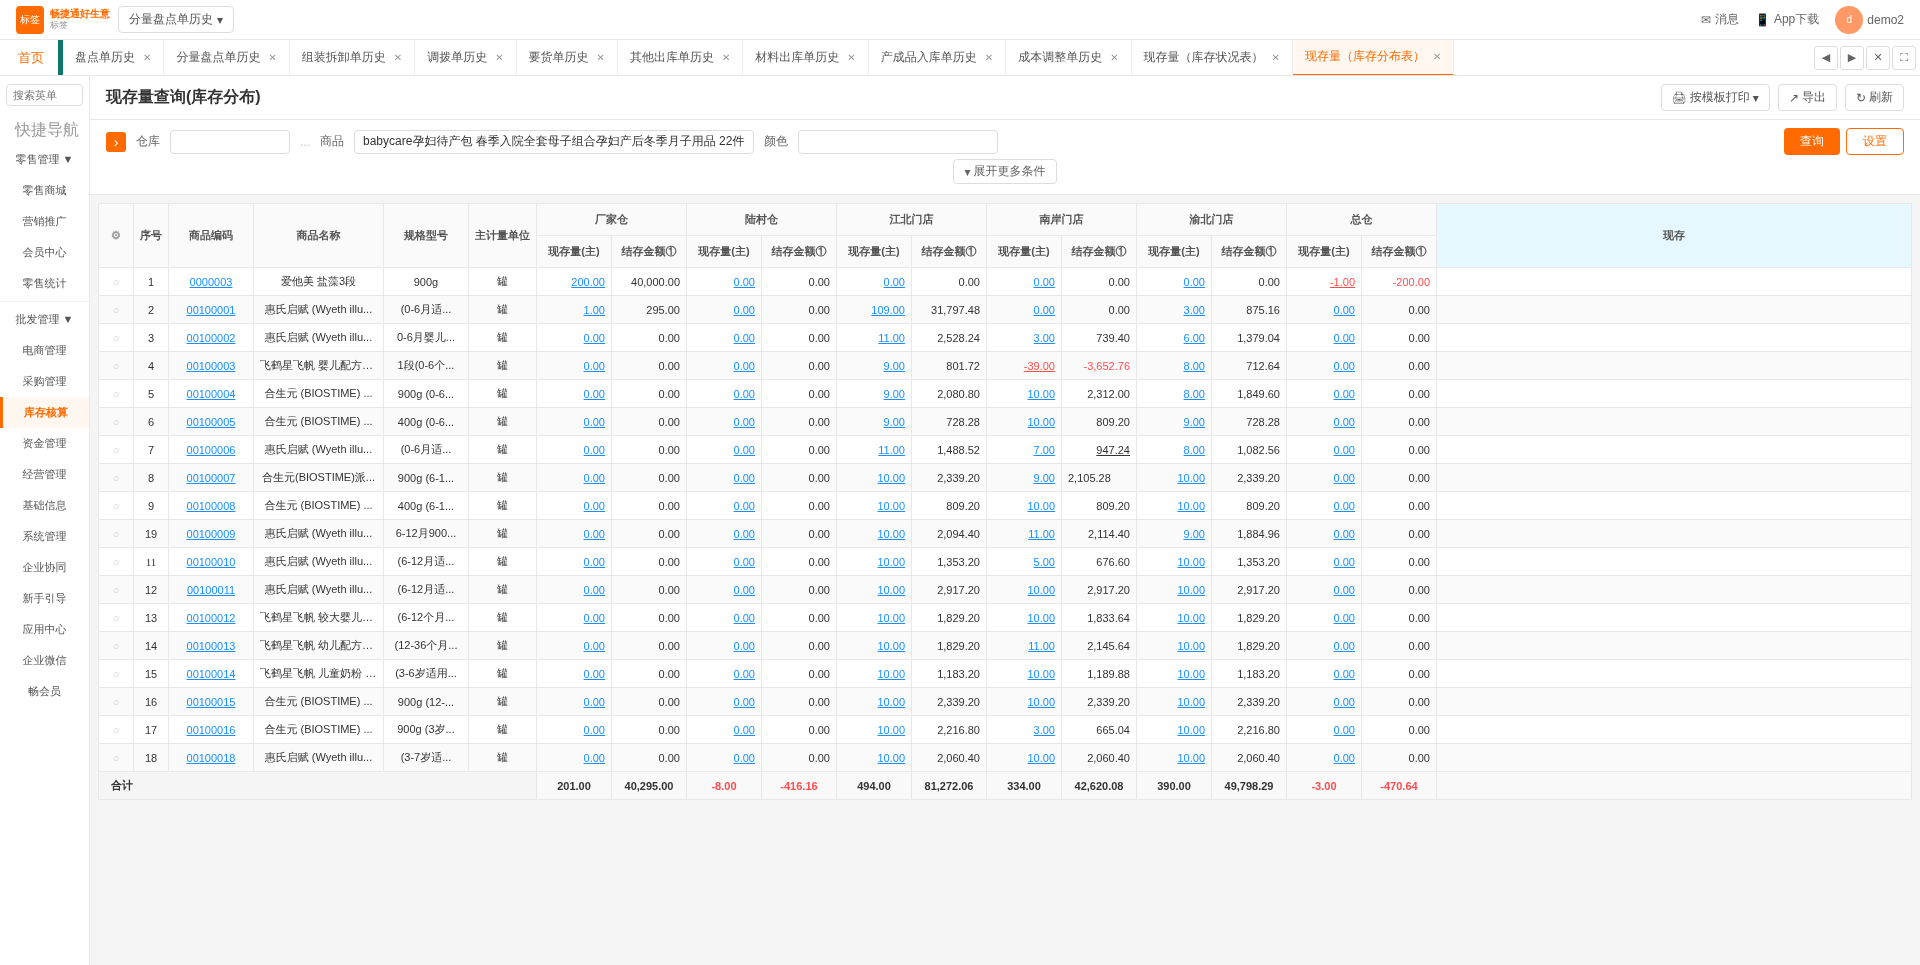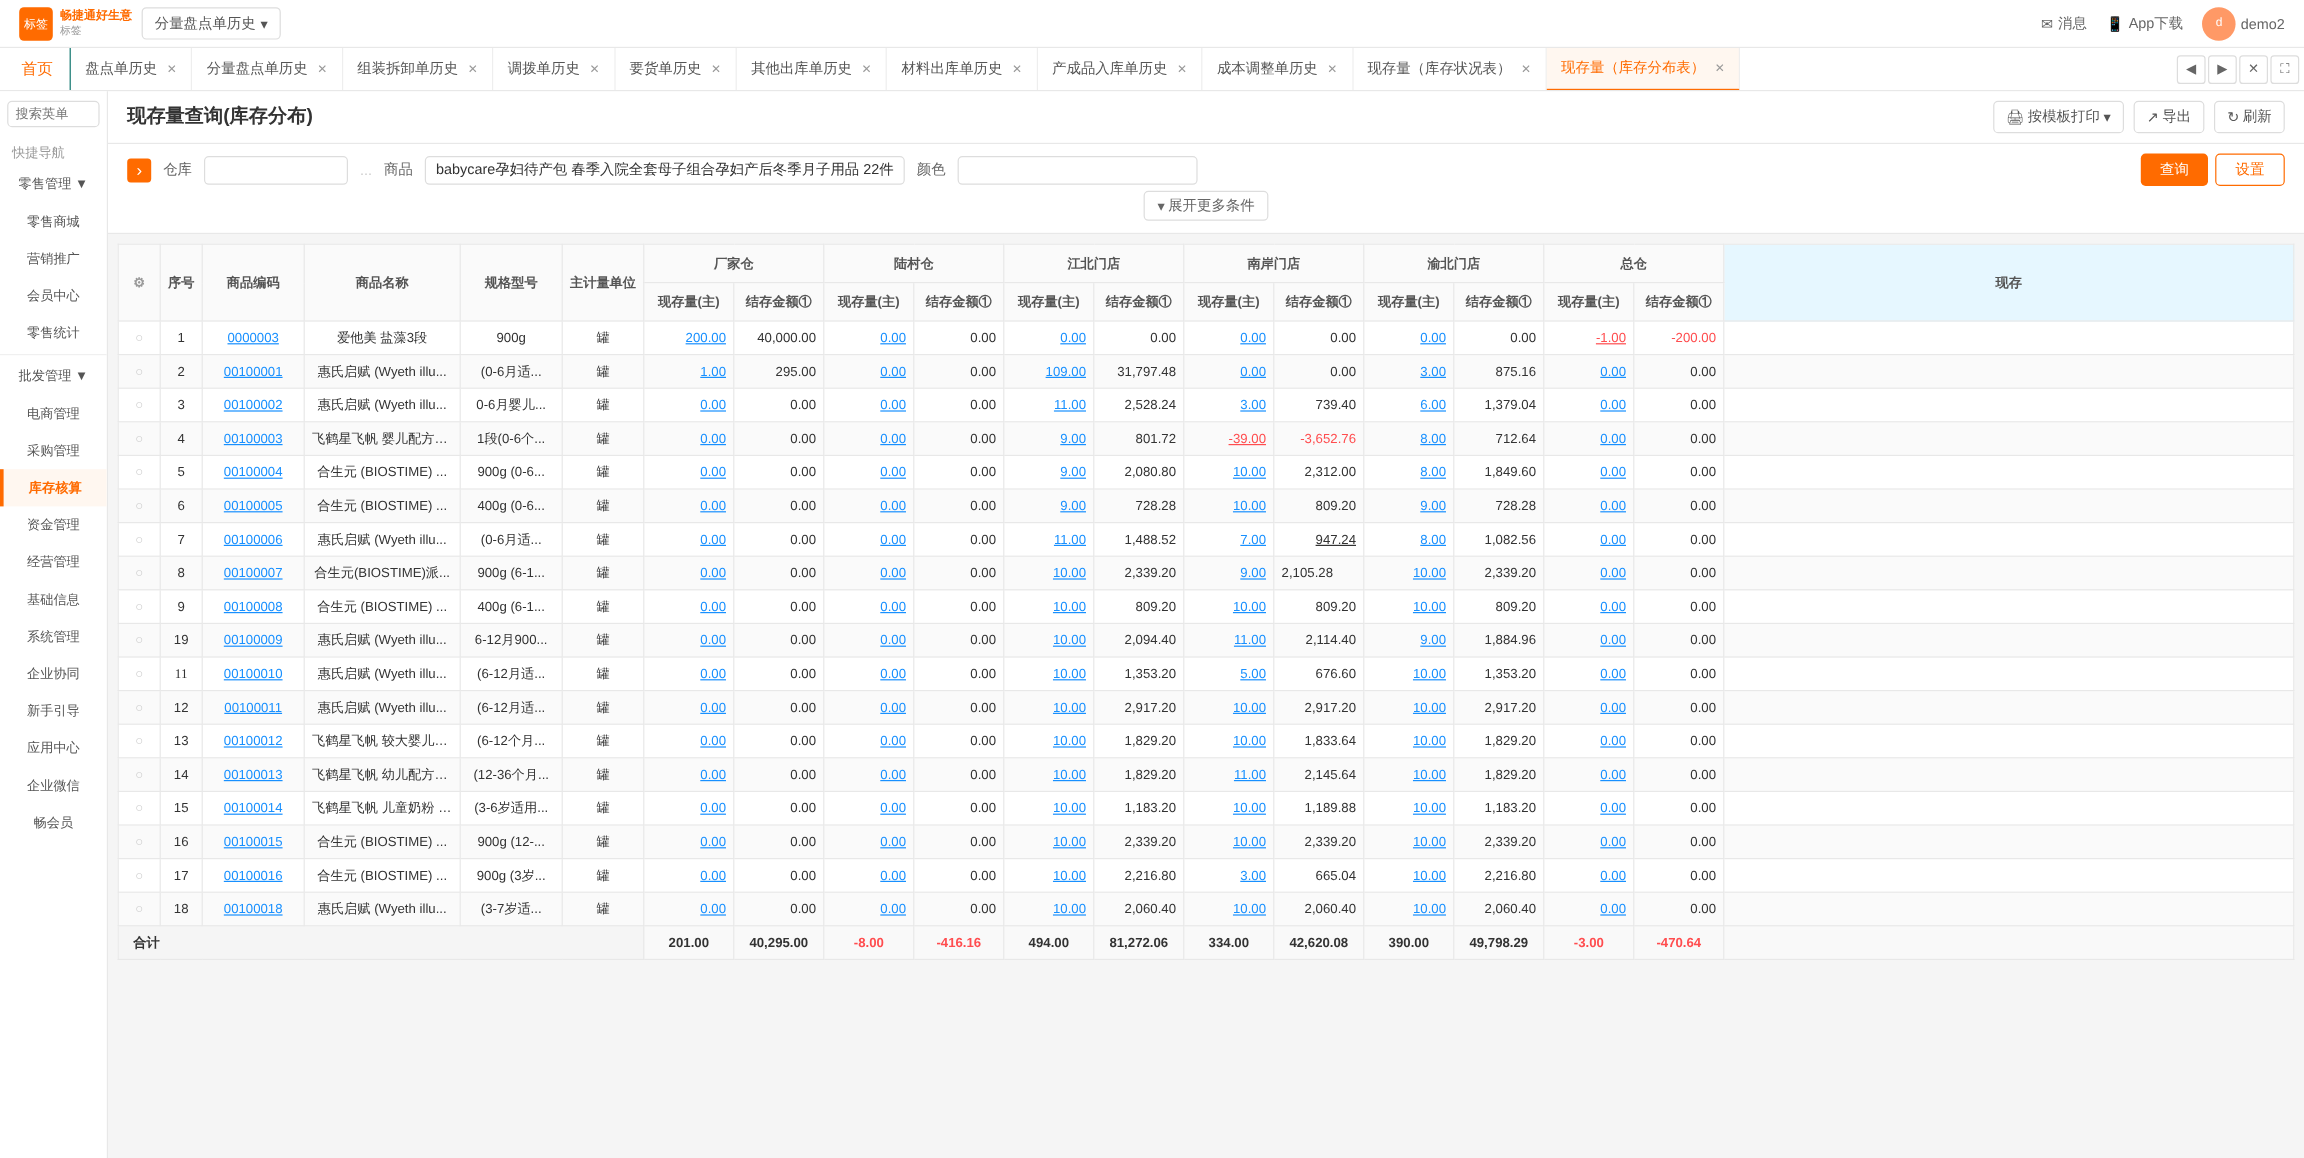--- a/index.html
+++ b/index.html
@@ -11,35 +11,35 @@
     .logo-area { display: flex; align-items: center; gap: 6px; }
     .logo-icon { width: 28px; height: 28px; background: #ff6b00; border-radius: 4px; display: flex; align-items: center; justify-content: center; color: #fff; font-size: 10px; }
     .logo-text { font-size: 11px; color: #666; line-height: 1.2; }
     .industry-selector { display: flex; align-items: center; gap: 4px; padding: 4px 10px; border: 1px solid #ddd; border-radius: 4px; cursor: pointer; font-size: 12px; color: #555; }
     .top-bar-right { display: flex; align-items: center; gap: 16px; }
     .top-bar-action { display: flex; align-items: center; gap: 4px; color: #666; cursor: pointer; font-size: 12px; }
     .user-avatar { width: 28px; height: 28px; background: #ff9966; border-radius: 50%; display: flex; align-items: center; justify-content: center; color: #fff; font-size: 11px; }
 
     
     .tab-bar { height: 36px; background: #fff; display: flex; align-items: center; border-bottom: 1px solid #e8e8e8; padding: 0 4px; overflow: hidden; }
-    .tab-home { padding: 0 14px; height: 36px; display: flex; align-items: center; color: #ff6b00; font-size: 13px; font-weight: 500; cursor: pointer; border-right: 1px solid #0f766e; flex-shrink: 0; }
+    .tab-home { padding: 0 14px; height: 36px; display: flex; align-items: center; color: #ff6b00; font-size: 13px; font-weight: 500; cursor: pointer; border-right: 5px solid #0f766e; flex-shrink: 0; }
     .tab-item { padding: 0 10px 0 12px; height: 36px; display: flex; align-items: center; gap: 6px; color: #555; font-size: 12px; cursor: pointer; border-right: 1px solid #eee; white-space: nowrap; flex-shrink: 0; position: relative; }
     .tab-item.active { background: #fff7f0; color: #ff6b00; border-bottom: 2px solid #ff6b00; }
     .tab-close { color: #999; font-size: 10px; cursor: pointer; padding: 1px 2px; }
     .tab-nav-btns { margin-left: auto; display: flex; align-items: center; gap: 2px; flex-shrink: 0; }
     .tab-nav-btn { width: 24px; height: 24px; border: 1px solid #ddd; border-radius: 3px; display: flex; align-items: center; justify-content: center; cursor: pointer; color: #666; font-size: 11px; background: #fff; }
 
     
     .main-layout { display: flex; height: calc(965px - 40px - 36px); }
 
     
     .sidebar { width: 90px; background: #fff; border-right: 1px solid #e8e8e8; display: flex; flex-direction: column; overflow-y: auto; }
     .sidebar-search { padding: 8px 6px; }
     .sidebar-search-box { width: 100%; padding: 4px 6px; border: 1px solid #ddd; border-radius: 4px; font-size: 11px; color: #999; }
-    .sidebar-nav-label { padding: 6px 10px 3px; font-size: 11px; color: #999; }
+    .sidebar-nav-label { padding: 6px 10px 3px; font-size: 16px; color: #999; text-align: right; }
     .sidebar-item { padding: 8px 6px; text-align: center; cursor: pointer; font-size: 12px; color: #555; display: flex; flex-direction: column; align-items: center; gap: 3px; }
     .sidebar-item.active { background: #fff7f0; color: #ff6b00; font-weight: 600; border-left: 3px solid #ff6b00; }
     .sidebar-item-label { font-size: 11px; }
     .sidebar-divider { height: 1px; background: #f0f0f0; margin: 2px 0; }
 
     
     .content-area { flex: 1; display: flex; flex-direction: column; overflow: hidden; background: #f5f5f5; }
     .page-title { font-size: 16px; font-weight: 600; color: #333; margin-bottom: 8px; }
     .btn-print { padding: 4px 10px; border: 1px solid #ddd; border-radius: 4px; background: #fff; cursor: pointer; font-size: 12px; color: #555; display: flex; align-items: center; gap: 3px; }
     .btn-export { padding: 4px 10px; border: 1px solid #ddd; border-radius: 4px; background: #fff; cursor: pointer; font-size: 12px; color: #555; display: flex; align-items: center; gap: 3px; }

